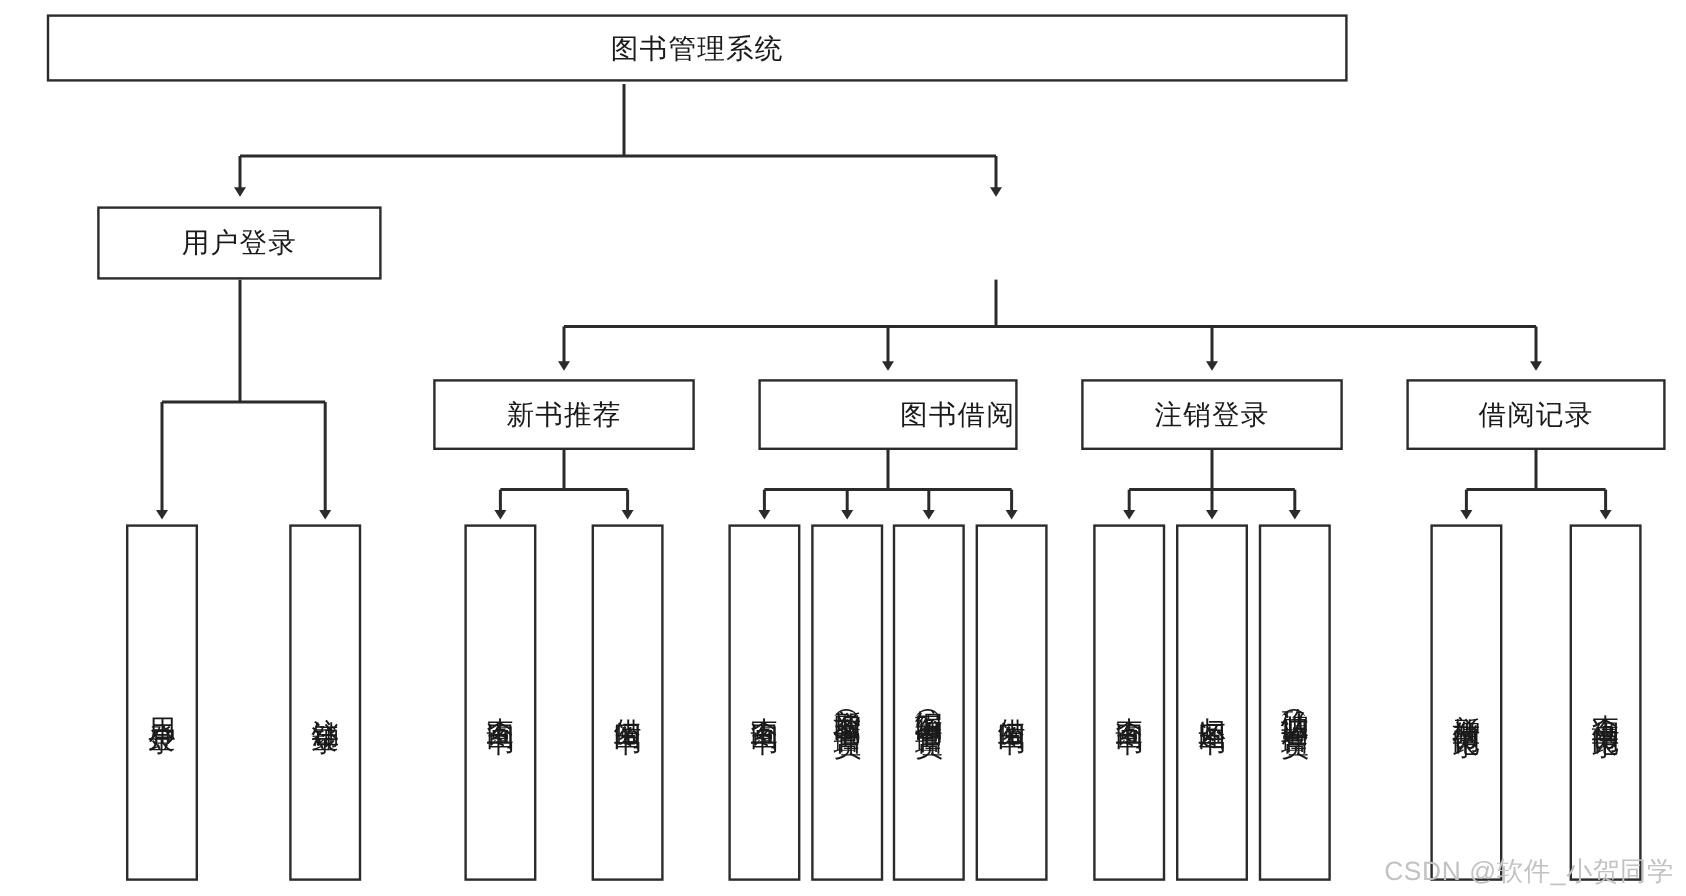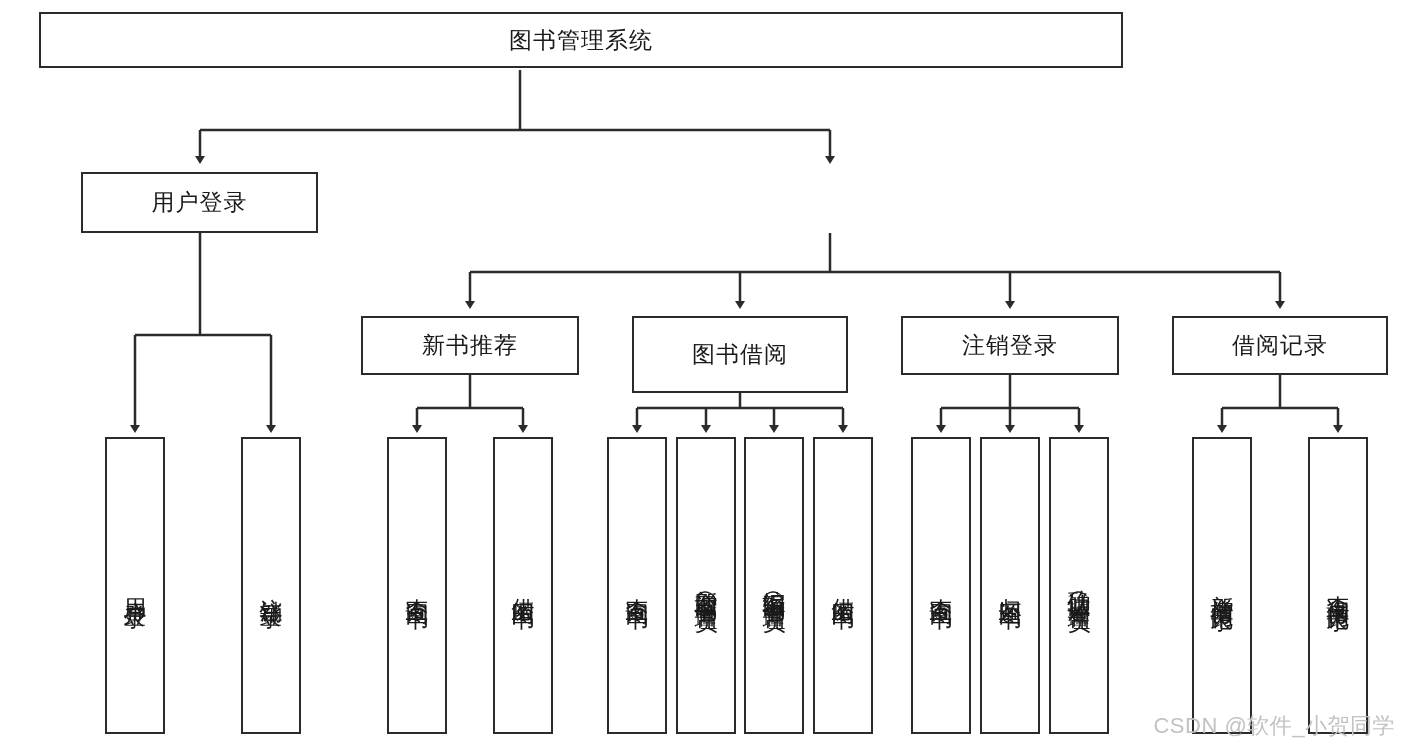--- a/index.html
+++ b/index.html
@@ -119,21 +119,21 @@
     <span>图书管理系统</span>
   </div>
 
   <div class="node horiz" style="left:81px; top:172px; width:237px; height:61px;">
     <span>用户登录</span>
   </div>
 
   <div class="node horiz" style="left:361px; top:316px; width:218px; height:59px;">
     <span>新书推荐</span>
   </div>
-  <div class="node horiz" style="left:632px; top:316px; width:216px; height:77px;">
+  <div class="node horiz" style="left:632px; top:316px; width:216px; height:59px;justify-content:flex-end;">
     <span>图书借阅</span>
   </div>
   <div class="node horiz" style="left:901px; top:316px; width:218px; height:59px;">
     <span>注销登录</span>
   </div>
   <div class="node horiz" style="left:1172px; top:316px; width:216px; height:59px;">
     <span>借阅记录</span>
   </div>
 
   <div class="node vert" style="left:105px; top:437px; width:60px; height:297px;">

